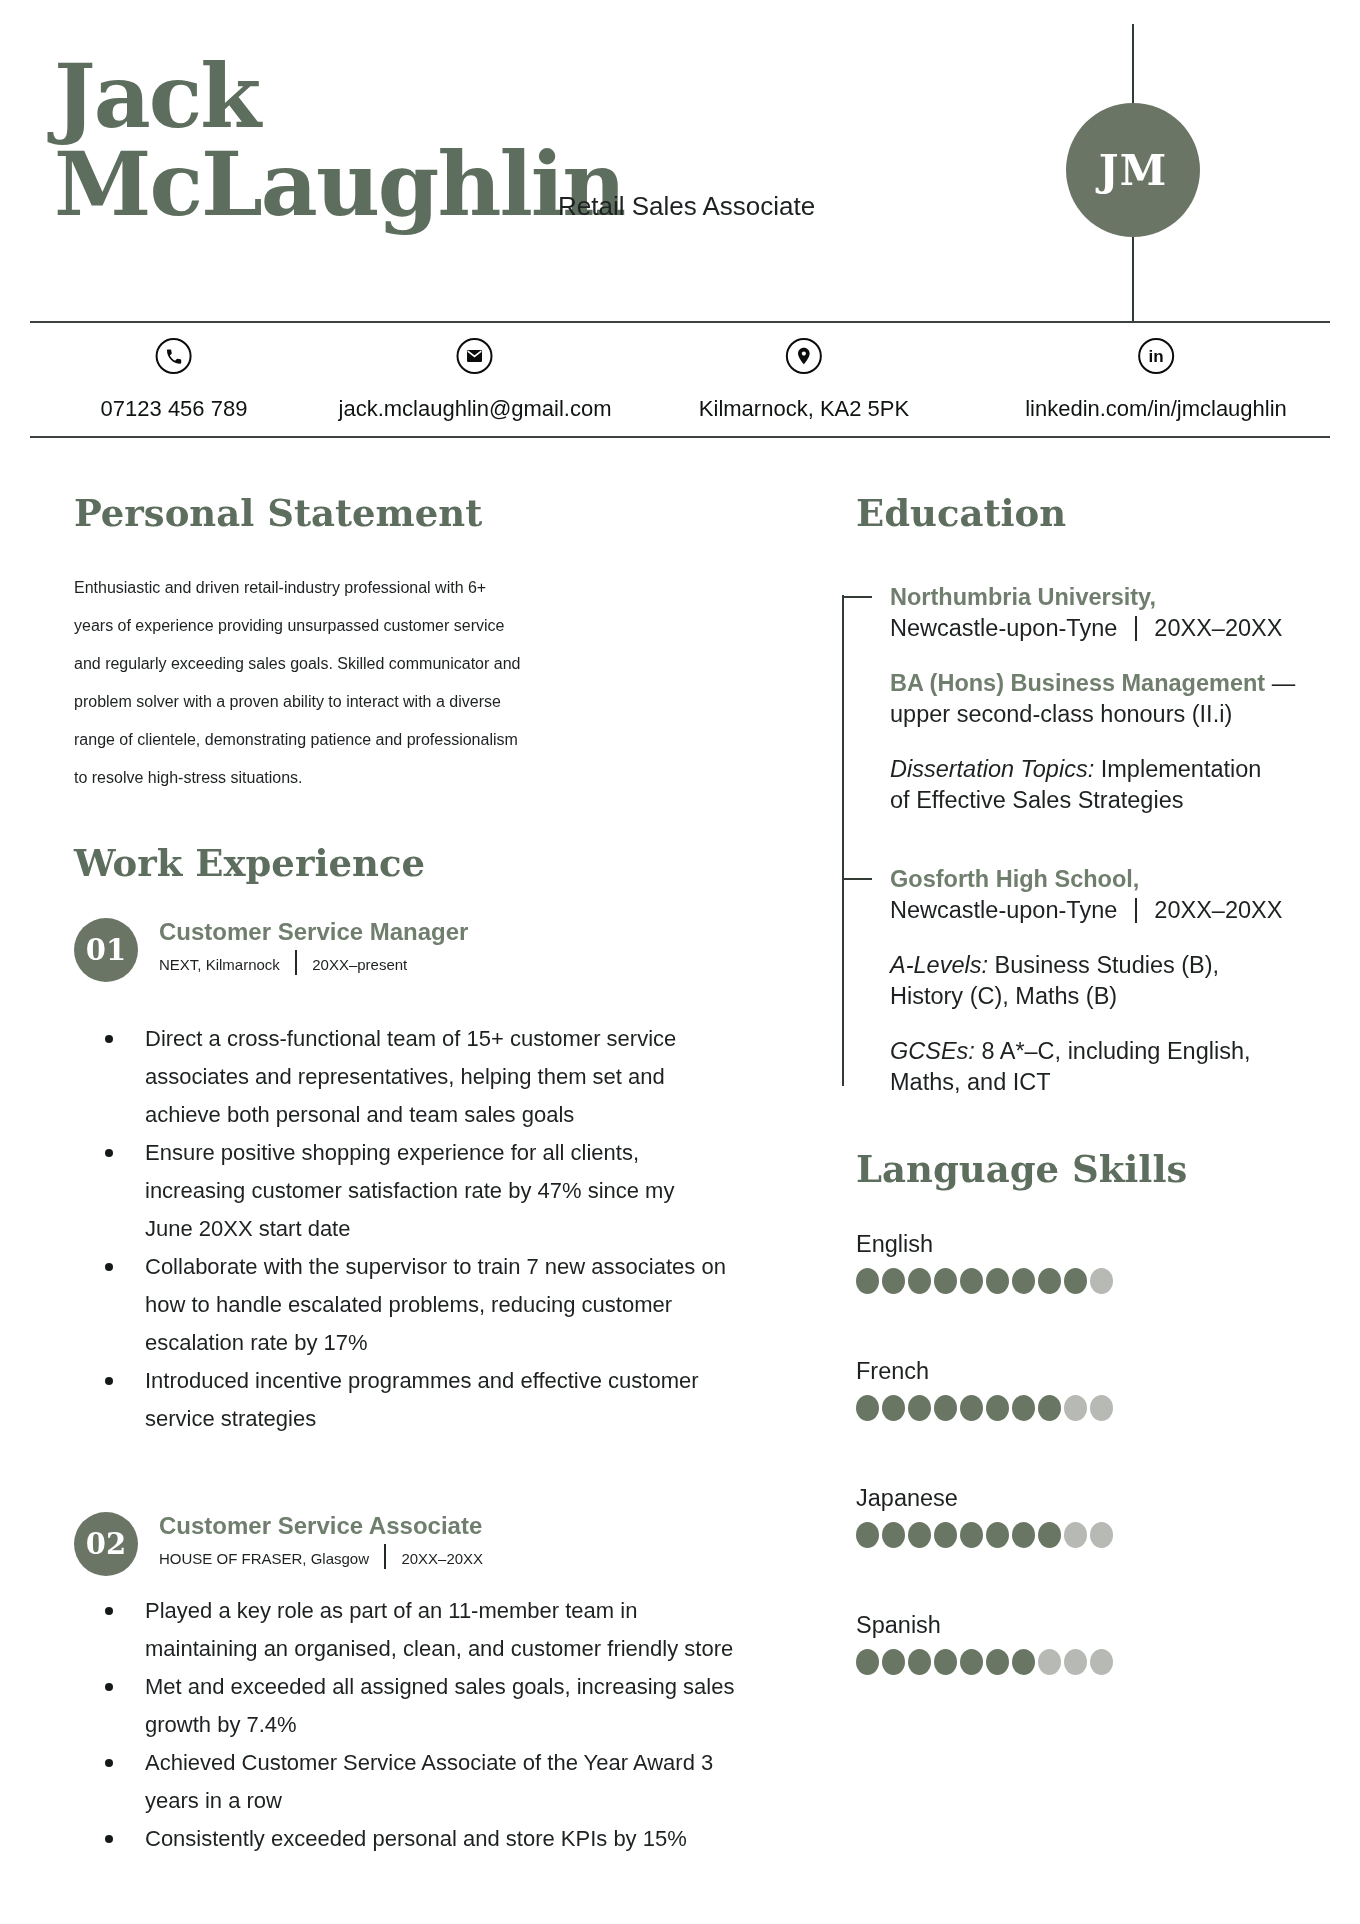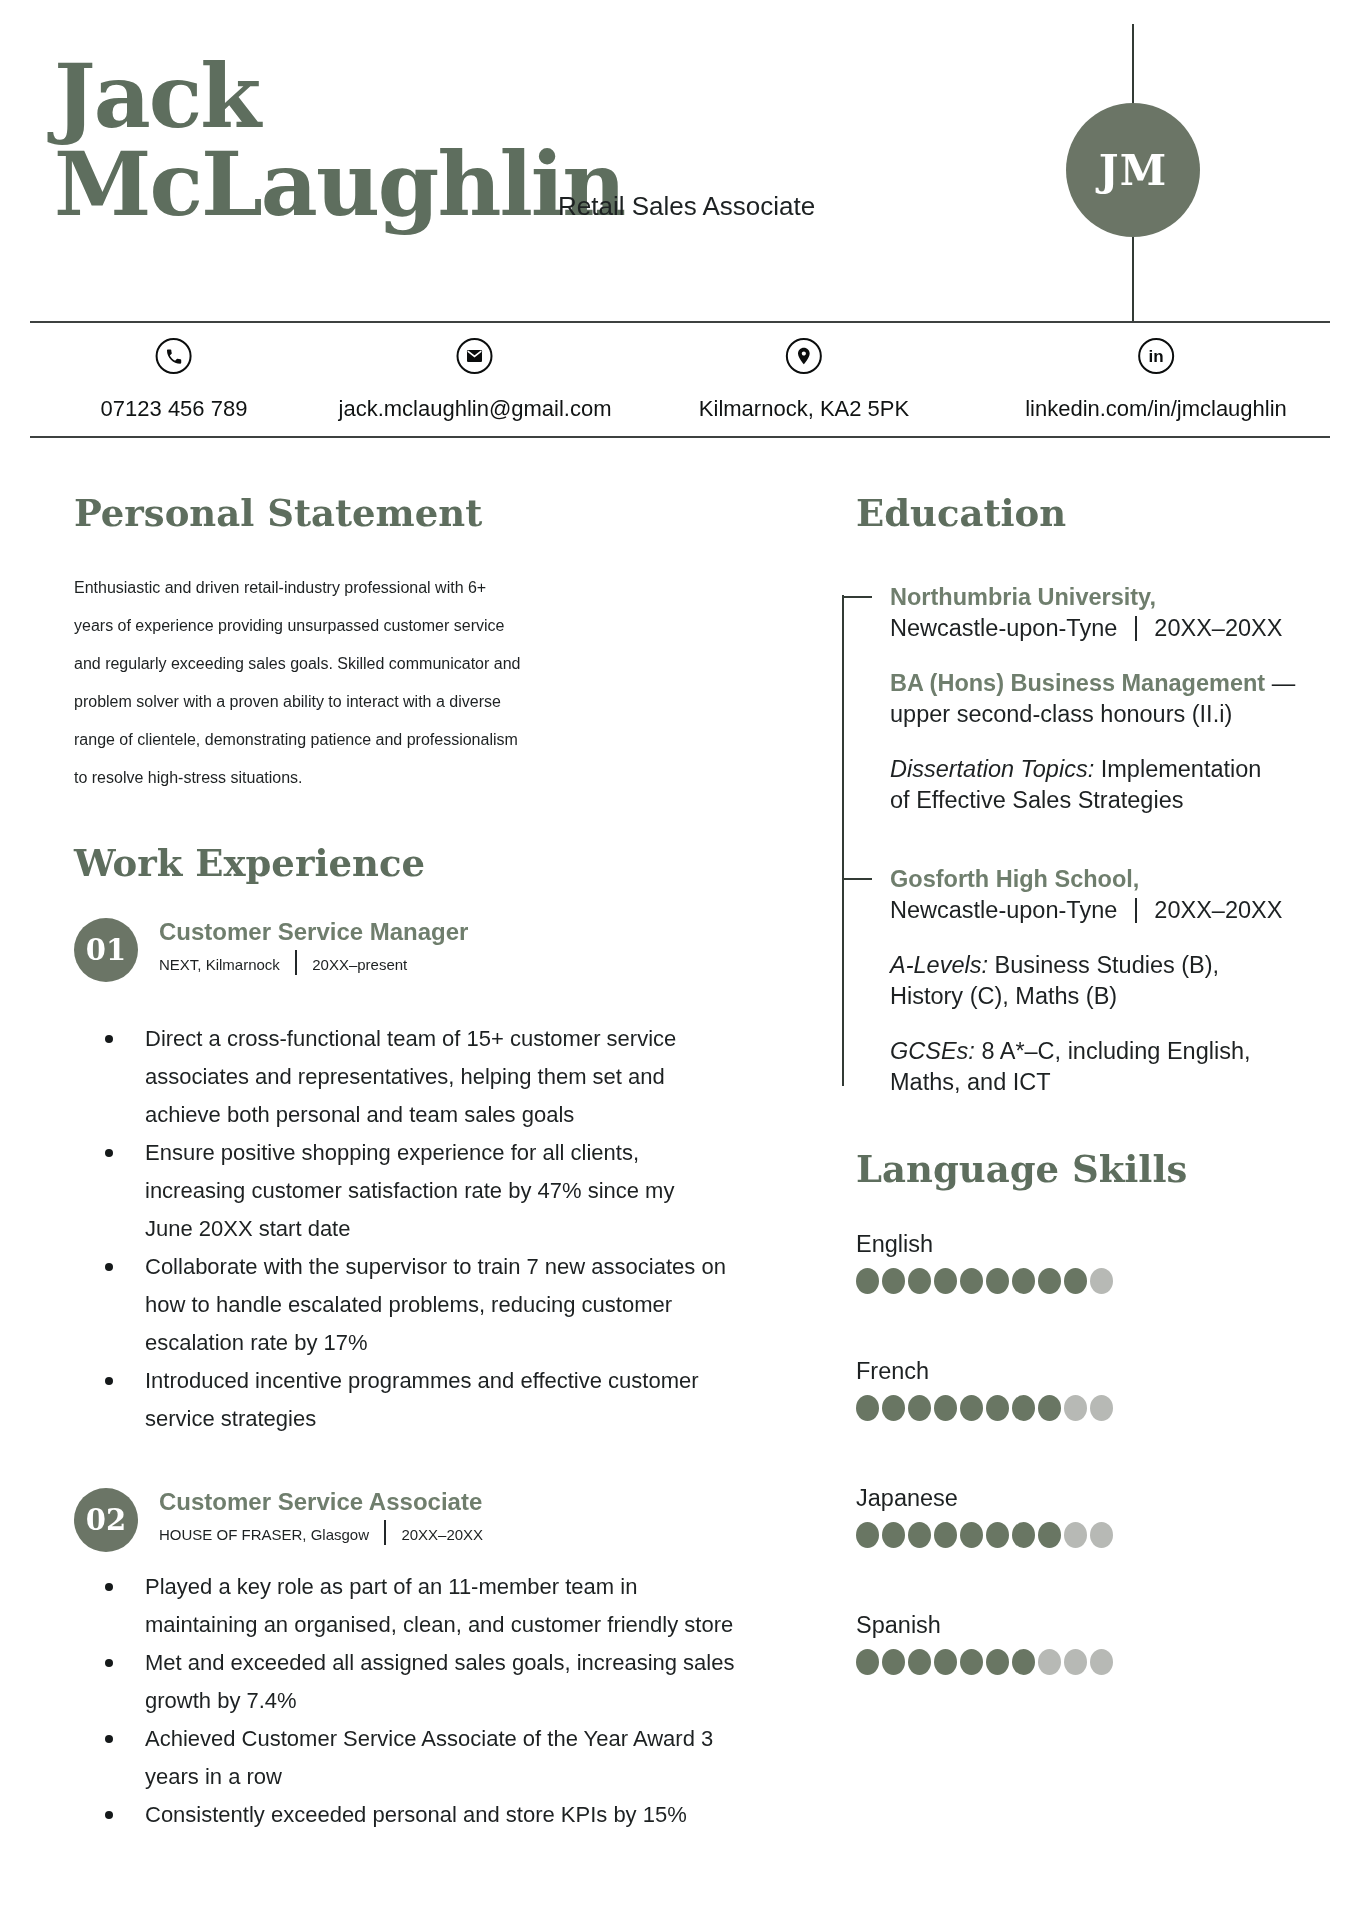--- a/index.html
+++ b/index.html
@@ -42,21 +42,21 @@
     margin:0;font-family:"DejaVu Serif",serif;font-weight:700;
     font-size:37px;line-height:46px;color:#5e6e5e;
   }
 
   
   .ps-body{margin:33px 0 0;font-size:16px;line-height:38px;max-width:690px;}
 
   
   .we-title{margin-top:43px;}
   .job{margin-top:30px;}
-  .job + .job{margin-top:48px;}
+  .job + .job{margin-top:72px;}
   .job-head{display:flex;align-items:flex-end;}
   .badge{
     flex:0 0 64px;width:64px;height:64px;border-radius:50%;background:#6b7566;color:#fff;
     display:flex;align-items:center;justify-content:center;
     font-family:"DejaVu Serif",serif;font-weight:700;font-size:29px;margin-right:21px;
   }
   .job-title{font-size:24px;font-weight:700;color:#6f7e6d;line-height:32px;}
   .job-org{font-size:15px;line-height:34px;color:#1d2122;}
   .bar{display:inline-block;width:2px;height:25px;background:#23282a;margin:0 11px;vertical-align:-5px;}
   ul.bullets{list-style:none;margin:38px 0 0;padding:0;font-size:22px;line-height:38px;}

